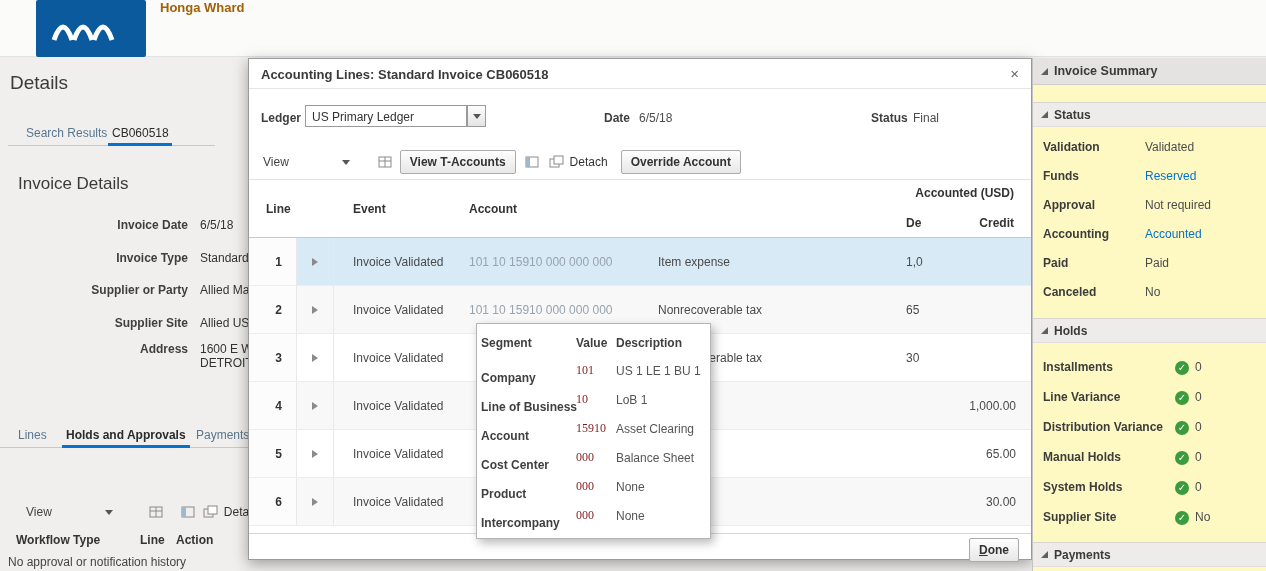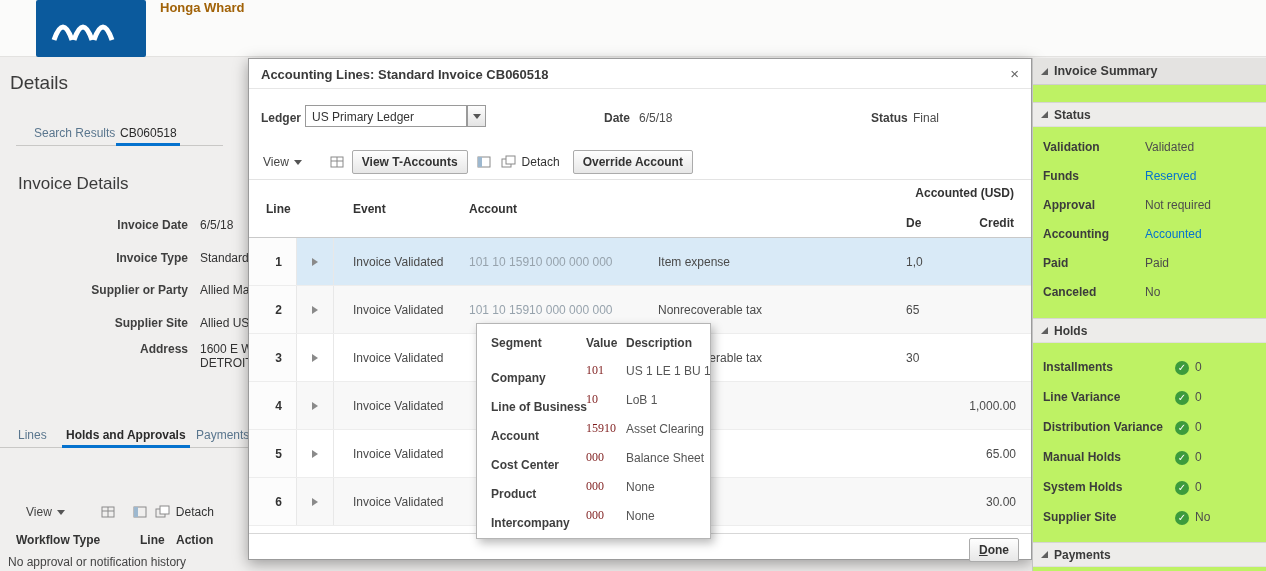--- a/index.html
+++ b/index.html
@@ -7,34 +7,34 @@
   .screen{position:relative;width:1266px;height:571px;overflow:hidden;background:#f0efee;
           font-family:"Liberation Sans","DejaVu Sans",sans-serif;font-size:12px;color:#333;}
 
   
   .topbar{position:absolute;top:0;left:0;width:1266px;height:57px;background:#fbfbfa;border-bottom:1px solid #e3e2e0;}
   .logo{position:absolute;left:36px;top:0;width:110px;height:57px;background:#0b5a9d;border-radius:2px;}
   .brand{position:absolute;left:160px;top:0;font-size:13px;font-weight:bold;color:#a16207;}
 
   
   .page-title{position:absolute;left:10px;top:72px;font-size:19px;color:#3b3b3b;}
-  .tabs1{position:absolute;left:16px;top:122px;width:207px;height:24px;border-bottom:1px solid #c9c8c6;}
+  .tabs1{position:absolute;left:8px;top:122px;width:207px;height:24px;border-bottom:1px solid #c9c8c6;}
   .tab{position:absolute;top:4px;font-size:12px;color:#5a768e;cursor:pointer;}
   .tab.active{color:#2b2b2b;}
   .tab-underline{position:absolute;bottom:-1px;height:3px;background:#0572ce;}
   .sec-title{position:absolute;left:18px;top:174px;font-size:17px;color:#3b3b3b;}
   .fld{position:absolute;left:0;width:420px;height:16px;}
   .fld .lbl{position:absolute;left:0;width:188px;text-align:right;font-weight:bold;color:#3f3f3f;}
   .fld .val{position:absolute;left:200px;color:#333;}
   .f0{top:218px}.f1{top:251px}.f2{top:283px}.f3{top:316px}.f4{top:342px}
   .fld .val2{position:absolute;left:200px;top:14px;color:#333;}
   .tabs2{position:absolute;left:0;top:424px;width:248px;height:24px;border-bottom:1px solid #c9c8c6;}
   .hist-title{position:absolute;left:16px;top:463px;font-size:15px;font-weight:bold;color:#2b2b2b;}
   .hist-toolbar{position:absolute;left:26px;top:500px;height:24px;display:flex;align-items:center;}
-  .menu-label{font-size:12px;color:#444;display:inline-flex;align-items:center;cursor:pointer;}
+  .menu-label{font-size:12px;color:#444;display:inline-flex;align-items:center;cursor:pointer;gap:48px;}
   .caret{width:0;height:0;border-left:4px solid transparent;border-right:4px solid transparent;border-top:5px solid #555;margin-left:5px;display:inline-block;}
   .hist-cols{position:absolute;left:16px;top:533px;font-weight:bold;color:#333;}
   .hist-cols span{position:absolute;white-space:nowrap;}
   .hc0{left:0}.hc1{left:124px}.hc2{left:160px}
   .hist-empty{position:absolute;left:8px;top:555px;color:#444;}
 
   .ico{display:inline-block;vertical-align:middle;cursor:pointer;}
 
   
   .dialog{position:absolute;left:248px;top:58px;width:784px;height:502px;background:#fff;
@@ -81,28 +81,28 @@
   .c-credit{text-align:right;color:#4a4a4a;white-space:nowrap;}
 
   .dlg-footer{position:absolute;left:0;right:0;top:474px;border-top:1px solid #d7d7d7;height:28px;}
   .btn-done{position:absolute;right:12px;top:4px;}
   .btn-done .fl{display:block;}
   .btn-done .fl::first-letter{text-decoration:underline;}
 
   
   .popup{position:absolute;left:227px;top:264px;width:235px;height:216px;background:#fff;
          border:1px solid #b5b5b5;box-shadow:3px 4px 9px rgba(0,0,0,.28);z-index:20;padding-top:6px;}
-  .pp-row{display:grid;grid-template-columns:95px 40px 1fr;padding-left:14px;height:29px;align-items:center;}
+  .pp-row{display:grid;grid-template-columns:95px 40px 1fr;padding-left:4px;height:29px;align-items:center;}
   .pp-head{height:26px;font-weight:bold;color:#3f3f3f;}
   .pp-seg{font-weight:bold;color:#3f3f3f;white-space:nowrap;margin-top:14px;}
   .pp-val{color:#7f1d1d;font-family:Liberation Serif, serif;}
   .pp-desc{color:#555;white-space:nowrap;overflow:hidden;}
 
   
-  .sidebar{position:absolute;left:1032px;top:58px;width:234px;height:513px;background:#bef264;border-left:1px solid #c3c3c3;}
+  .sidebar{position:absolute;left:1032px;top:58px;width:234px;height:513px;background:#fef9c3;border-left:1px solid #c3c3c3;}
   .sb-title{position:absolute;top:0;left:0;right:0;height:27px;background:#e4e3e1;border-bottom:1px solid #cfcecd;
             display:flex;align-items:center;padding-left:8px;font-weight:bold;font-size:12.5px;color:#3a3a3a;cursor:pointer;}
   .sb-sec{position:absolute;left:0;right:0;height:25px;background:#edecea;border-top:1px solid #d6d5d3;border-bottom:1px solid #e0dfdd;
           display:flex;align-items:center;padding-left:8px;font-weight:bold;color:#3a3a3a;cursor:pointer;}
   .tri-dr{width:0;height:0;border-bottom:7px solid #5f5f5f;border-left:7px solid transparent;margin-right:6px;display:inline-block;}
   .sb-row{position:absolute;left:0;right:0;height:20px;}
   .sb-row .lbl{position:absolute;left:10px;font-weight:bold;color:#3c3c3c;white-space:nowrap;}
   .sb-row .val{position:absolute;left:112px;color:#4c4c4c;white-space:nowrap;}
   .sb-row .val.link{color:#0572ce;cursor:pointer;}
   .sb-row .hval{position:absolute;left:162px;color:#4c4c4c;}

